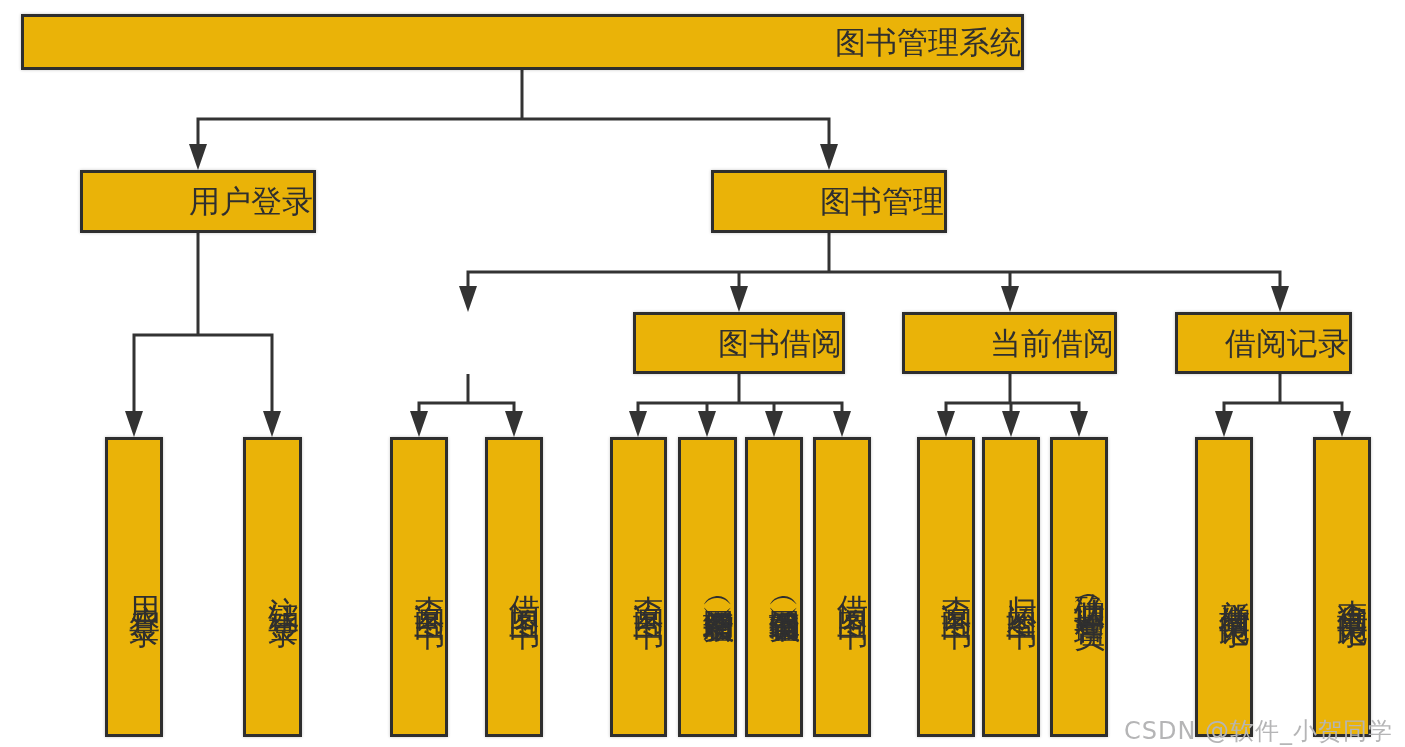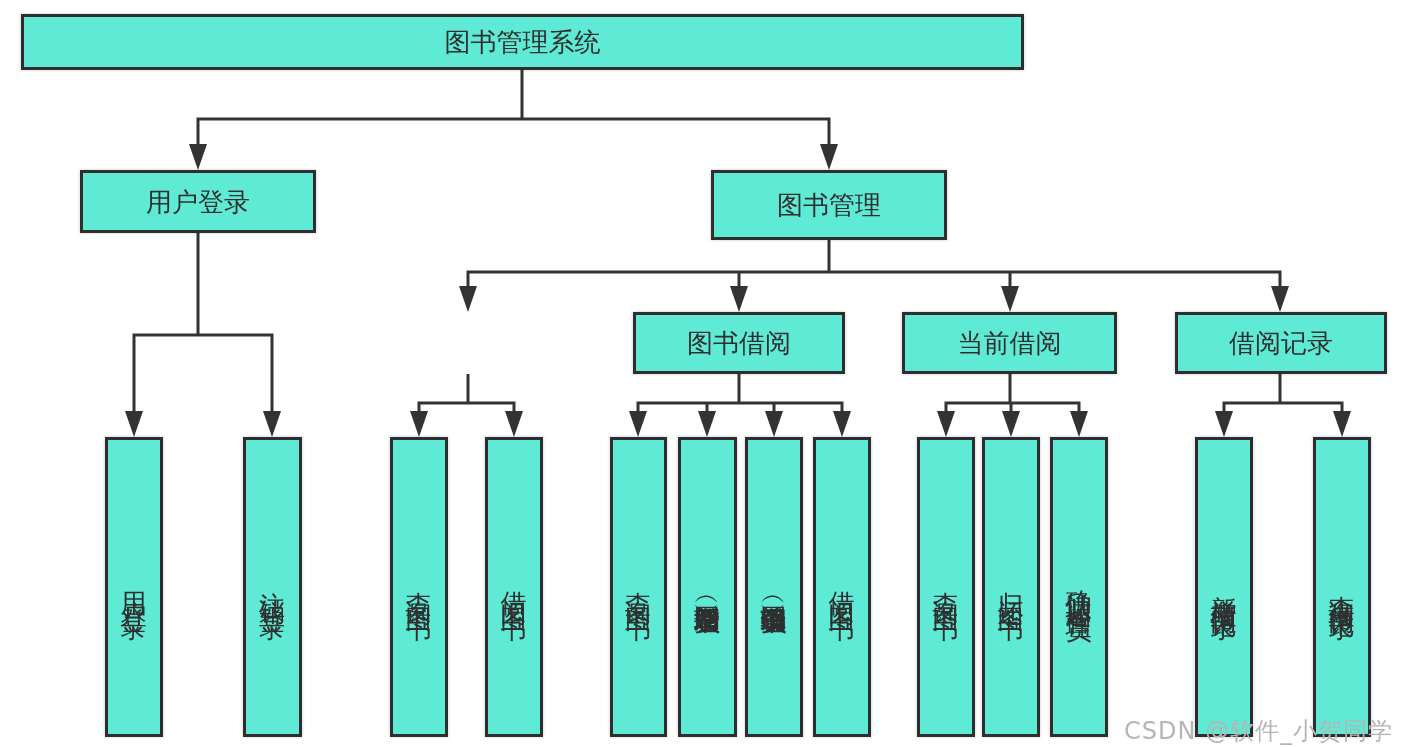--- a/index.html
+++ b/index.html
@@ -30,47 +30,47 @@
     stroke: #333333;
     stroke-width: 3;
   }
   svg.connectors polygon {
     fill: #333333;
     stroke: none;
   }
   .node {
     position: absolute;
     box-sizing: border-box;
-    background: #5eead4;
+    background: #eab308;
     border: 3px solid #2e2e2e;
     box-shadow: 0 0 3px rgba(0,0,0,0.22);
     display: flex;
     align-items: center;
-    justify-content: center;
+    justify-content: flex-end;
     z-index: 2;
     color: #2f2f2f;
-    font-size: 26px;
+    font-size: 31px;
     line-height: 1;
   }
   .node .vlabel {
     writing-mode: vertical-rl;
     white-space: nowrap;
   }
   .ls-wide  { letter-spacing: 8px; }
   .ls-mid   { letter-spacing: 4px; }
   .ls-tight { letter-spacing: 0.5px; }
 
   
   .root-box   { left: 21px;   top: 14px;  width: 1003px; height: 56px; }
   .l2-user    { left: 80px;   top: 170px; width: 236px;  height: 63px; }
-  .l2-book    { left: 711px;  top: 170px; width: 236px;  height: 70px; }
+  .l2-book    { left: 711px;  top: 170px; width: 236px;  height: 63px; }
   .l3-newbook { left: 362px;  top: 312px; width: 213px;  height: 62px; }
   .l3-borrow  { left: 633px;  top: 312px; width: 212px;  height: 62px; }
   .l3-current { left: 902px;  top: 312px; width: 215px;  height: 62px; }
-  .l3-records { left: 1175px; top: 312px; width: 212px;  height: 62px; }
+  .l3-records { left: 1175px; top: 312px; width: 177px;  height: 62px; }
 
   .leaf { top: 437px; height: 300px; }
   .leaf-ul1 { left: 105px;  width: 58px; }
   .leaf-ul2 { left: 243px;  width: 59px; }
   .leaf-nb1 { left: 390px;  width: 58px; }
   .leaf-nb2 { left: 485px;  width: 58px; }
   .leaf-bb1 { left: 610px;  width: 57px; }
   .leaf-bb2 { left: 678px;  width: 59px; }
   .leaf-bb3 { left: 745px;  width: 58px; }
   .leaf-bb4 { left: 813px;  width: 58px; }

